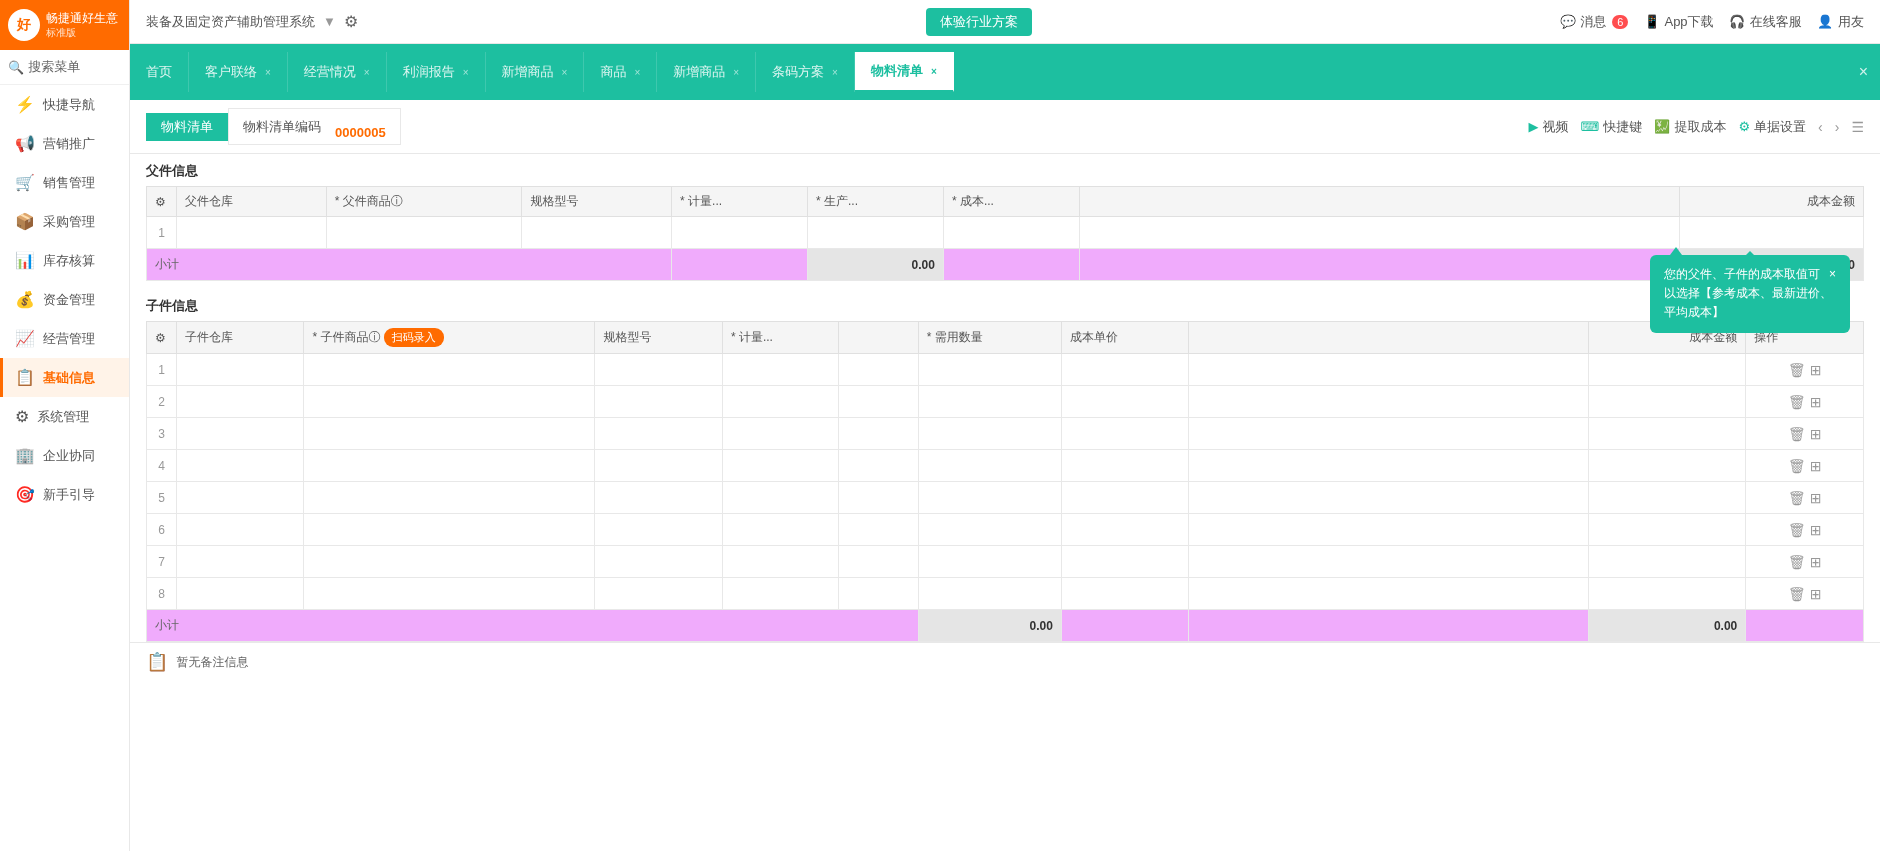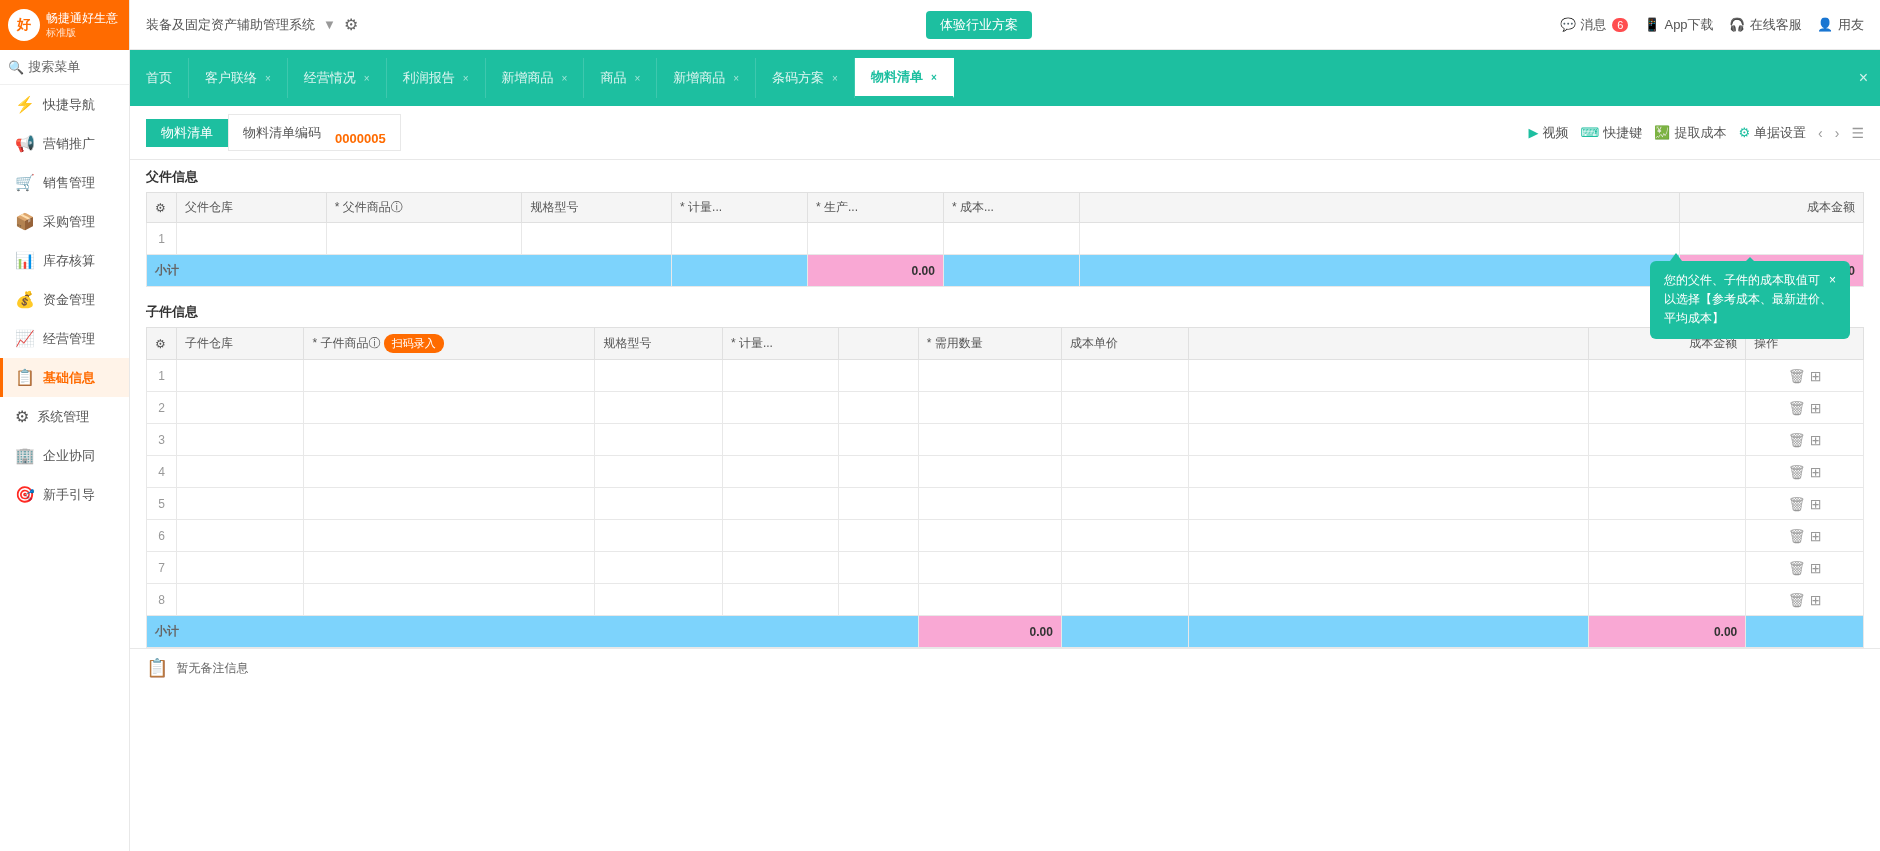--- a/index.html
+++ b/index.html
@@ -44,21 +44,21 @@
       border-left: 3px solid transparent;
     }
     .sidebar-nav-item.active { background: #fff3e8; color: #ff6b00; border-left-color: #ff6b00; font-weight: bold; }
     .sidebar-nav-icon { font-size: 16px; }
 
     
     .main { flex: 1; display: flex; flex-direction: column; overflow: hidden; }
 
     
     .top-header {
-      height: 50px;
+      height: 44px;
       background: #fff;
       display: flex; align-items: center;
       padding: 0 16px;
       border-bottom: 1px solid #e8e8e8;
       justify-content: space-between;
     }
     .top-header-left { display: flex; align-items: center; gap: 8px; color: #555; font-size: 13px; }
     .top-header-dropdown { color: #999; cursor: pointer; }
     .settings-btn { color: #666; cursor: pointer; font-size: 16px; }
     .experience-btn {
@@ -126,22 +126,22 @@
     .data-table { width: 100%; border-collapse: collapse; font-size: 12px; }
     .data-table th {
       background: #f5f5f5; border: 1px solid #e0e0e0;
       padding: 6px 8px; text-align: left; color: #555; font-weight: normal;
       white-space: nowrap;
     }
     .data-table td {
       border: 1px solid #e8e8e8;
       padding: 6px 8px; color: #333; height: 32px;
     }
-    .data-table td.subtotal { background: #7dd3fc; font-weight: bold; color: #666; }
-    .data-table td.subtotal-num { background: #f9a8d4; font-weight: bold; text-align: right; }
+    .data-table td.subtotal { background: #f0abfc; font-weight: normal; color: #666; }
+    .data-table td.subtotal-num { background: #e5e5e5; font-weight: bold; text-align: right; }
     .data-table td.row-num { color: #999; text-align: center; width: 30px; }
     .data-table td.right { text-align: right; }
 
     
     .settings-cell { text-align: center; color: #999; cursor: pointer; }
 
     
     .scan-btn {
       background: #ff6b00; color: #fff; border: none;
       padding: 2px 8px; border-radius: 9px; font-size: 11px; cursor: pointer;

